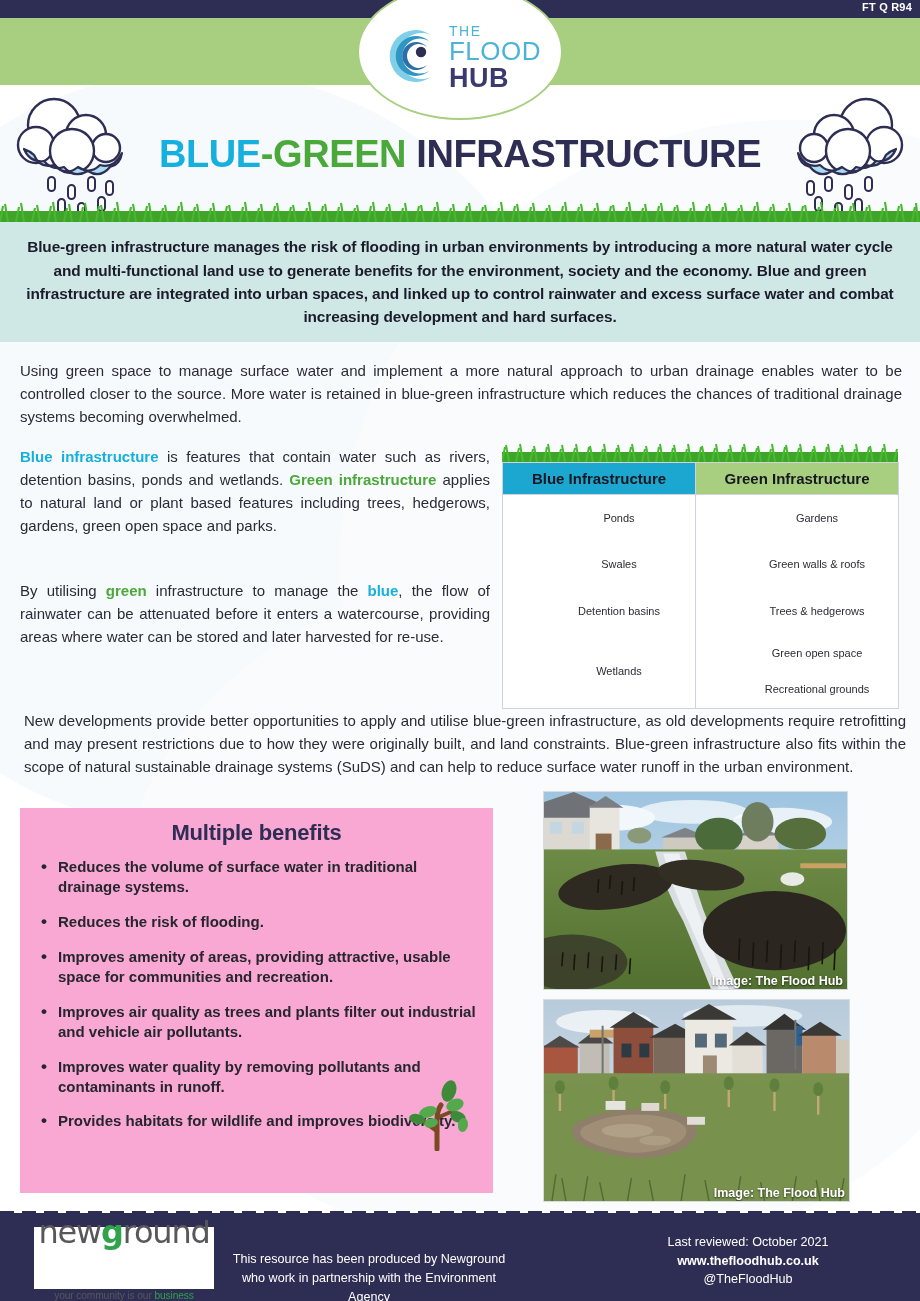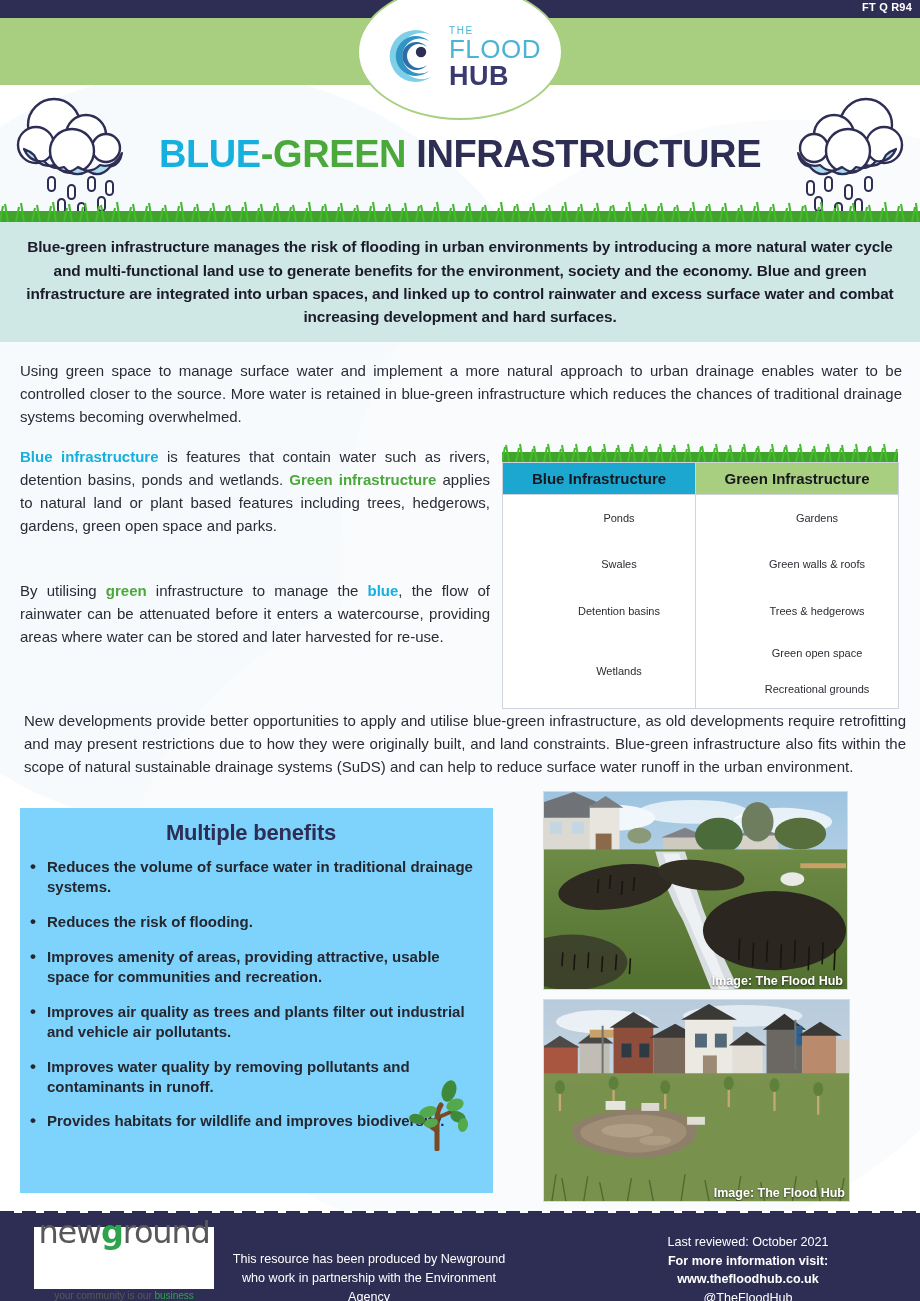--- a/index.html
+++ b/index.html
@@ -55,21 +55,21 @@
     width: 206px; height: 136px;
     background: #ffffff;
     border: 2px solid #a8cf80;
     border-radius: 50% / 50%;
     z-index: 7;
     display: flex; align-items: center; justify-content: center;
   }
   .logo-inner { display: flex; align-items: center; gap: 8px; margin-top: 12px; }
   .logo-text { line-height: 1; }
   .logo-the {
-    font-size: 10px; color: #4bb3d6; letter-spacing: 1.6px; font-weight: 400;
+    font-size: 14px; color: #4bb3d6; letter-spacing: 1.6px; font-weight: 400;
     display:block; margin-bottom: 1px;
   }
   .logo-flood {
     font-size: 26px; color: #4bb3d6; letter-spacing: .5px; font-weight: 400;
     display:block; line-height: .98;
   }
   .logo-hub {
     font-size: 27px; color: #3b3a6e; letter-spacing: .5px; font-weight: 700;
     display:block; line-height: 1.0;
   }
@@ -148,21 +148,21 @@
   }
   table.infra td.blue-col  { height: 46.5px; }
   table.infra td.green-col { height: 37px; }
   table.infra tr:last-child td { border-bottom: 1px solid #cfd4dc; }
   .col-l { width: 193px; }
   .col-r { width: 203px; }
 
   
   .benefits {
     position: absolute; left: 20px; top: 808px; width: 473px; height: 385px;
-    background: #7dd3fc; z-index: 5; padding: 12px 16px 0 5px;
+    background: #f9a8d4; z-index: 5; padding: 12px 16px 0 16px;
     overflow: hidden;
   }
   .benefits h2 {
     text-align: center; font-size: 22px; font-weight: 800;
     color: #2e2d54; margin-bottom: 11px; letter-spacing: -0.2px;
   }
   .benefits ul { list-style: none; }
   .benefits li {
     position: relative; padding-left: 22px; margin-bottom: 15px;
     font-size: 15px; font-weight: 600; color: #26262f; line-height: 1.33;
@@ -581,19 +581,18 @@
   </div>
 
   <div class="footer">
     <div class="ng-logo">
       <span class="ng-word"><span>new</span><span class="g">g</span><span>round</span></span>
       <span class="ng-tag"><span>your community is our </span><span class="biz">business</span></span>
     </div>
     <div class="foot-mid">This resource has been produced by Newground who work in partnership with the Environment Agency</div>
     <div class="foot-right">
       <div>Last reviewed: October 2021</div>
-      <div class="b">For more information visit:</div>
       <div class="b">www.thefloodhub.co.uk</div>
       <div>@TheFloodHub</div>
     </div>
   </div>
 
 </div>
 
 </body></html>

